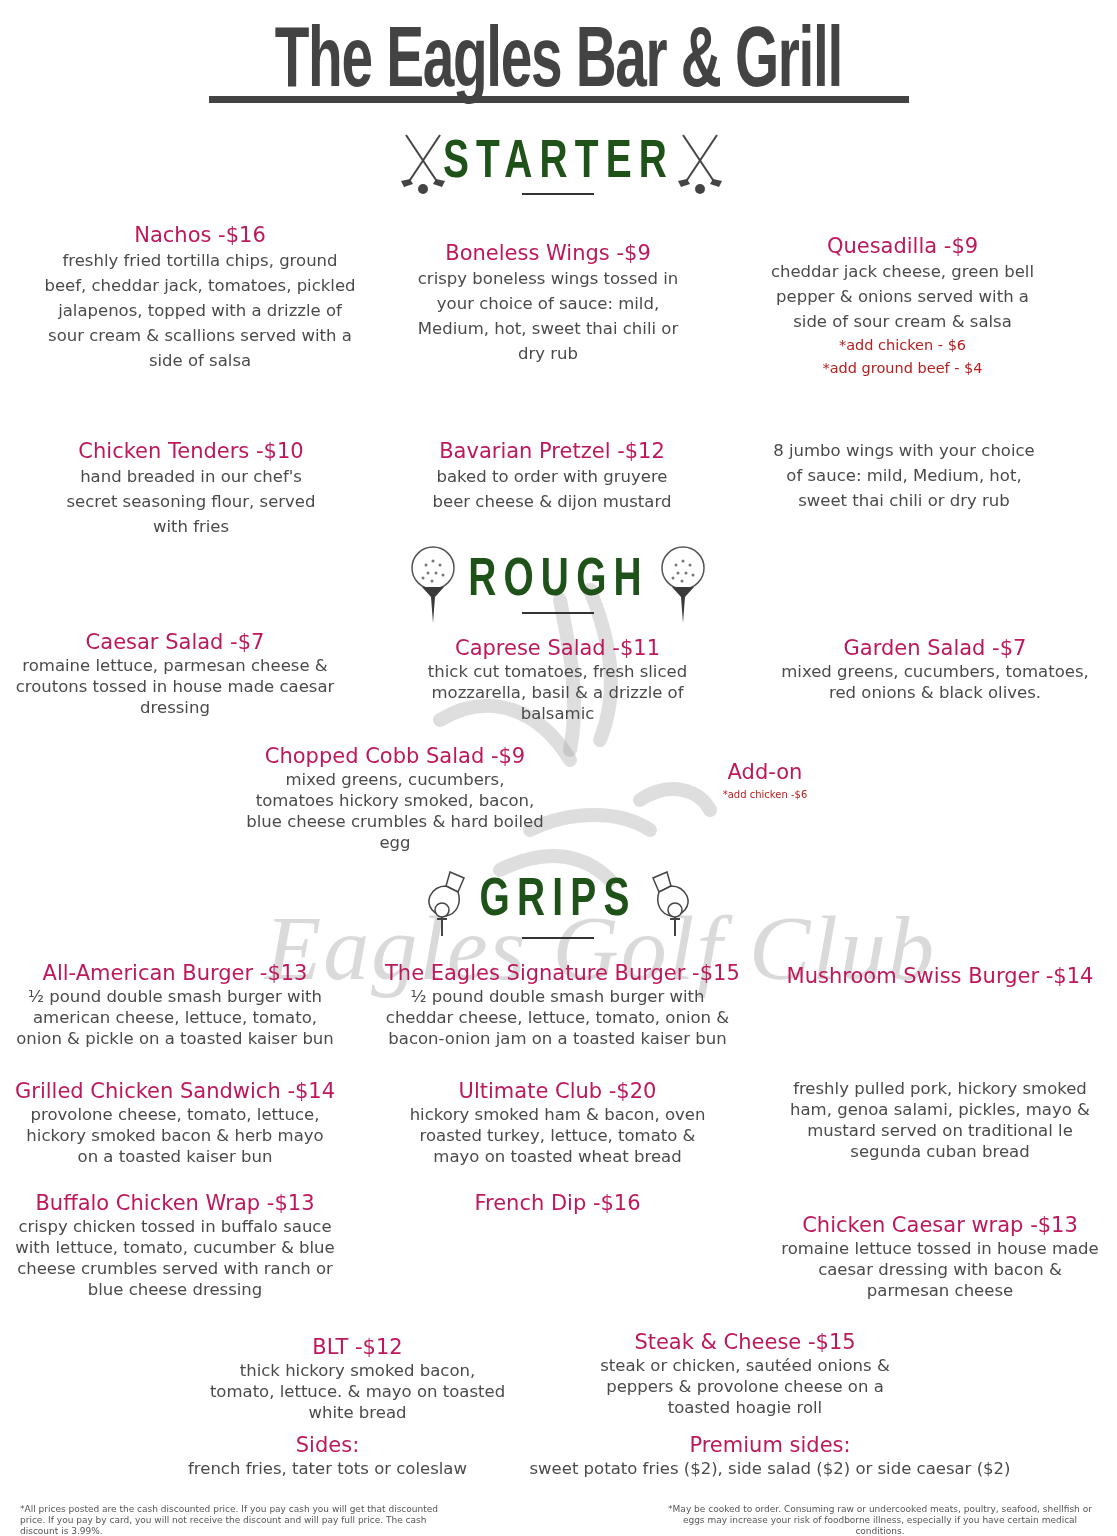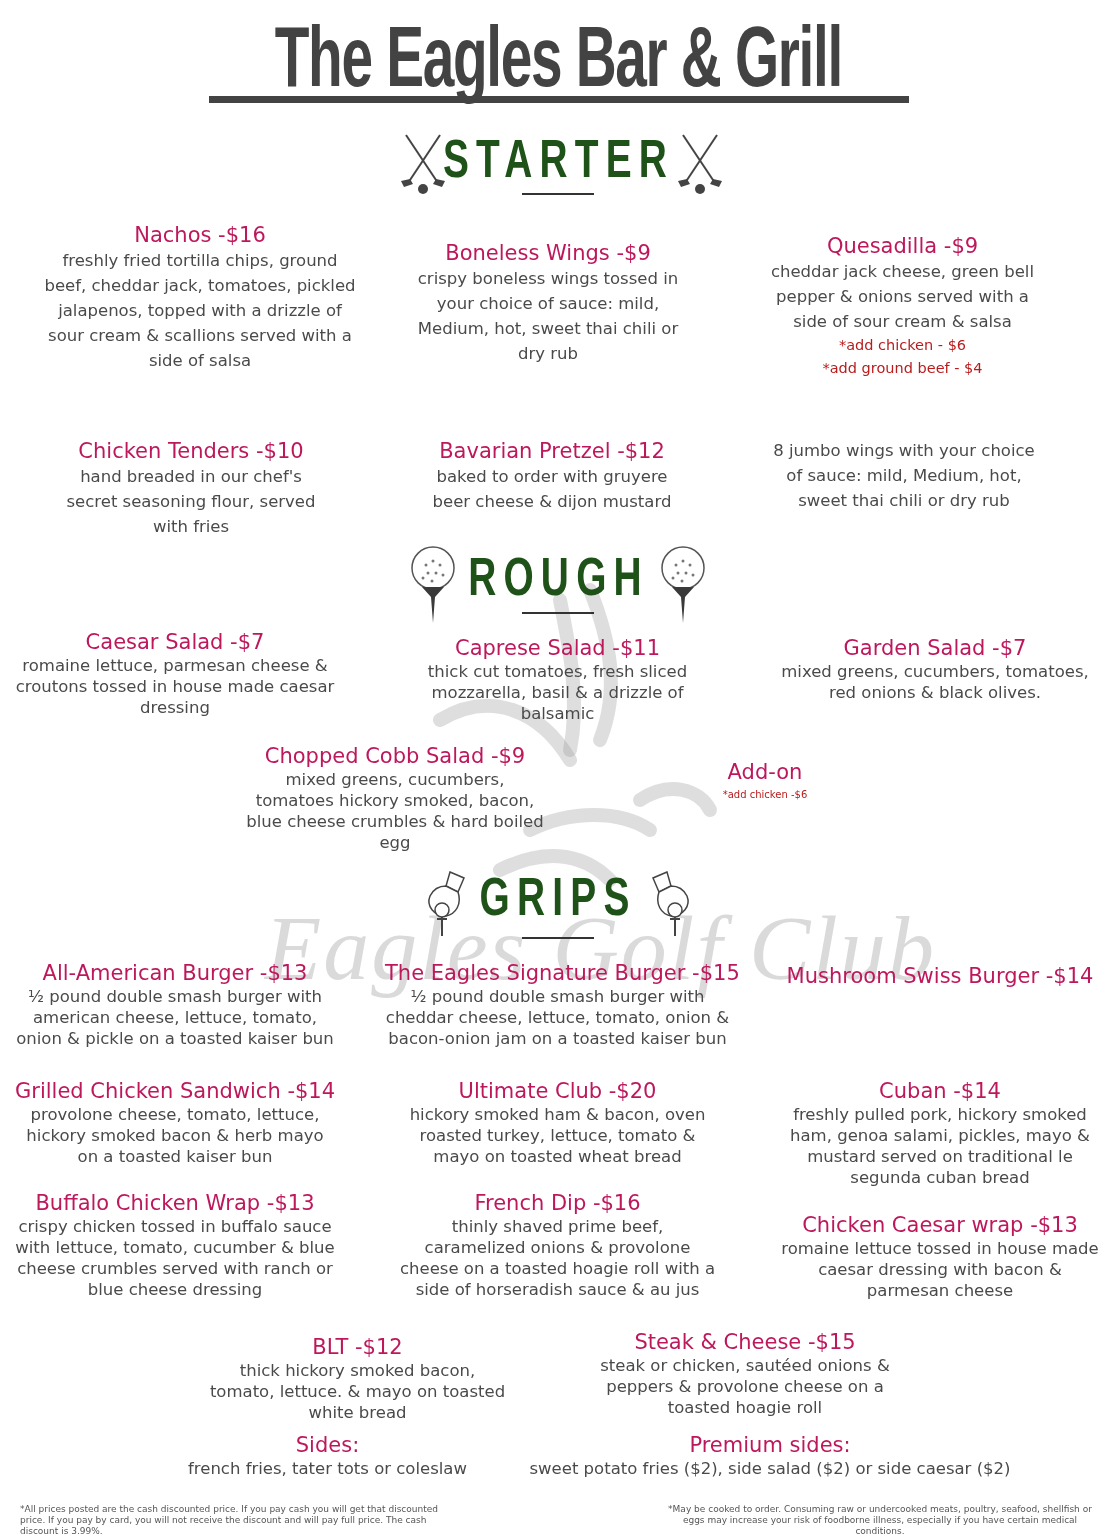--- a/index.html
+++ b/index.html
@@ -192,31 +192,29 @@
 
 <div class="abs item" style="left:15px;width:320px;top:1078px;">
   <div class="item-name">Grilled Chicken Sandwich -$14</div>
   <div class="item-desc tight">provolone cheese, tomato, lettuce, hickory smoked bacon &amp; herb mayo on a toasted kaiser bun</div>
 </div>
 <div class="abs item" style="left:395px;width:325px;top:1078px;">
   <div class="item-name">Ultimate Club -$20</div>
   <div class="item-desc tight">hickory smoked ham &amp; bacon, oven roasted turkey, lettuce, tomato &amp; mayo on toasted wheat bread</div>
 </div>
 <div class="abs item" style="left:790px;width:300px;top:1078px;">
-  <div class="item-name">Cuban -$14</div>
   <div class="item-desc tight">freshly pulled pork, hickory smoked ham, genoa salami, pickles, mayo &amp; mustard served on traditional le segunda cuban bread</div>
 </div>
 
 <div class="abs item" style="left:15px;width:320px;top:1190px;">
   <div class="item-name">Buffalo Chicken Wrap -$13</div>
   <div class="item-desc tight">crispy chicken tossed in buffalo sauce with lettuce, tomato, cucumber &amp; blue cheese crumbles served with ranch or blue cheese dressing</div>
 </div>
 <div class="abs item" style="left:400px;width:315px;top:1190px;">
   <div class="item-name">French Dip -$16</div>
-  <div class="item-desc tight">thinly shaved prime beef, caramelized onions &amp; provolone cheese on a toasted hoagie roll with a side of horseradish sauce &amp; au jus</div>
 </div>
 <div class="abs item" style="left:775px;width:330px;top:1212px;">
   <div class="item-name">Chicken Caesar wrap -$13</div>
   <div class="item-desc tight">romaine lettuce tossed in house made caesar dressing with bacon &amp; parmesan cheese</div>
 </div>
 
 <div class="abs item" style="left:205px;width:305px;top:1334px;">
   <div class="item-name">BLT -$12</div>
   <div class="item-desc tight">thick hickory smoked bacon, tomato, lettuce. &amp; mayo on toasted white bread</div>
 </div>

